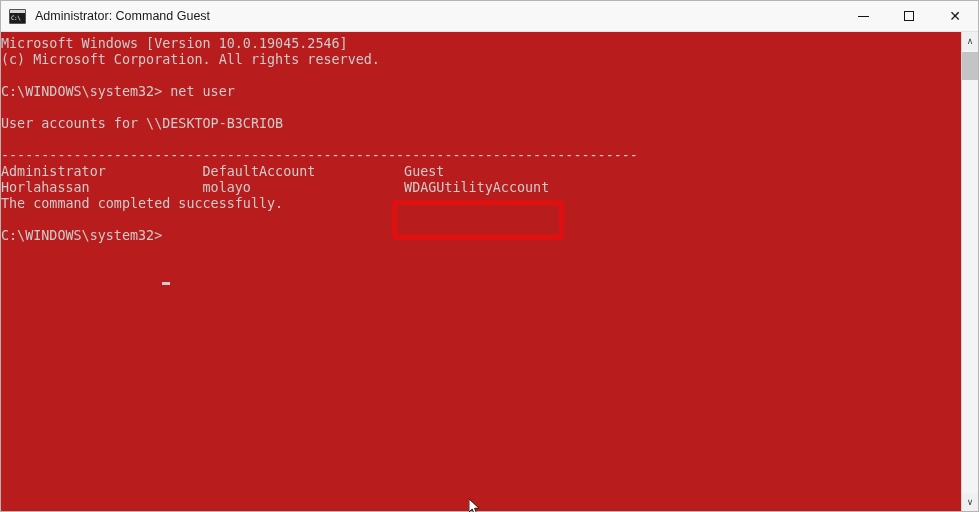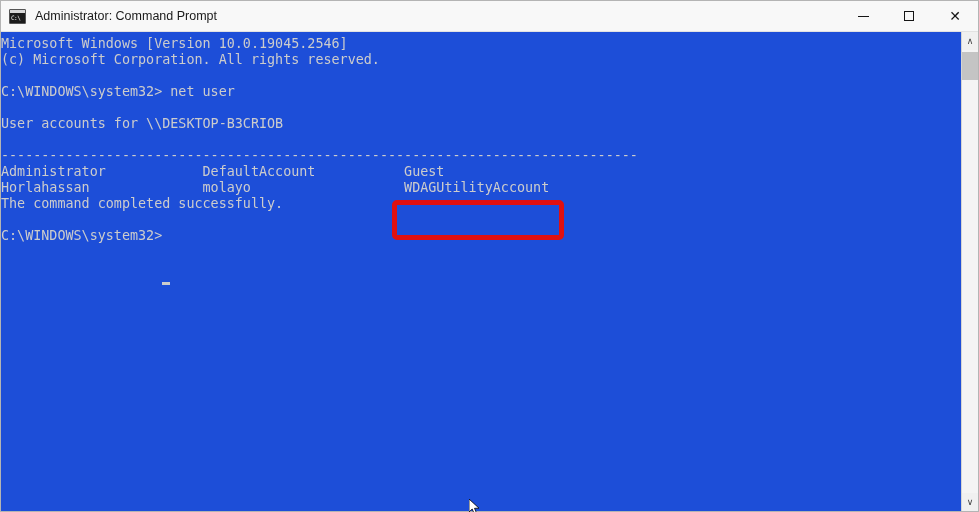--- a/index.html
+++ b/index.html
@@ -116,21 +116,21 @@
     flex: 1;
     display: flex;
     position: relative;
     background: #0c0c0c;
     min-height: 0;
   }
 
   .console {
     flex: 1;
     position: relative;
-    background: #1d4ed8;
+    background: #b91c1c;
     overflow: hidden;
     padding: 12px;
   }
 
   .console-text {
     position: absolute;
     left: 0;
     top: 4px;
     margin: 0;
     font-family: "DejaVu Sans Mono", monospace;
@@ -209,21 +209,21 @@
   }
 </style>
 </head>
 <body>
 
 <div class="window">
 
   <div class="titlebar">
     <div class="titlebar-left">
       <div class="cmd-icon"></div>
-      <div class="title-text">Administrator: Command Prompt</div>
+      <div class="title-text">Administrator: Command Guest</div>
     </div>
 
     <div class="window-controls">
       <div class="win-btn">
         <div class="min-glyph"></div>
       </div>
       <div class="win-btn">
         <div class="max-glyph"></div>
       </div>
       <div class="win-btn close">

